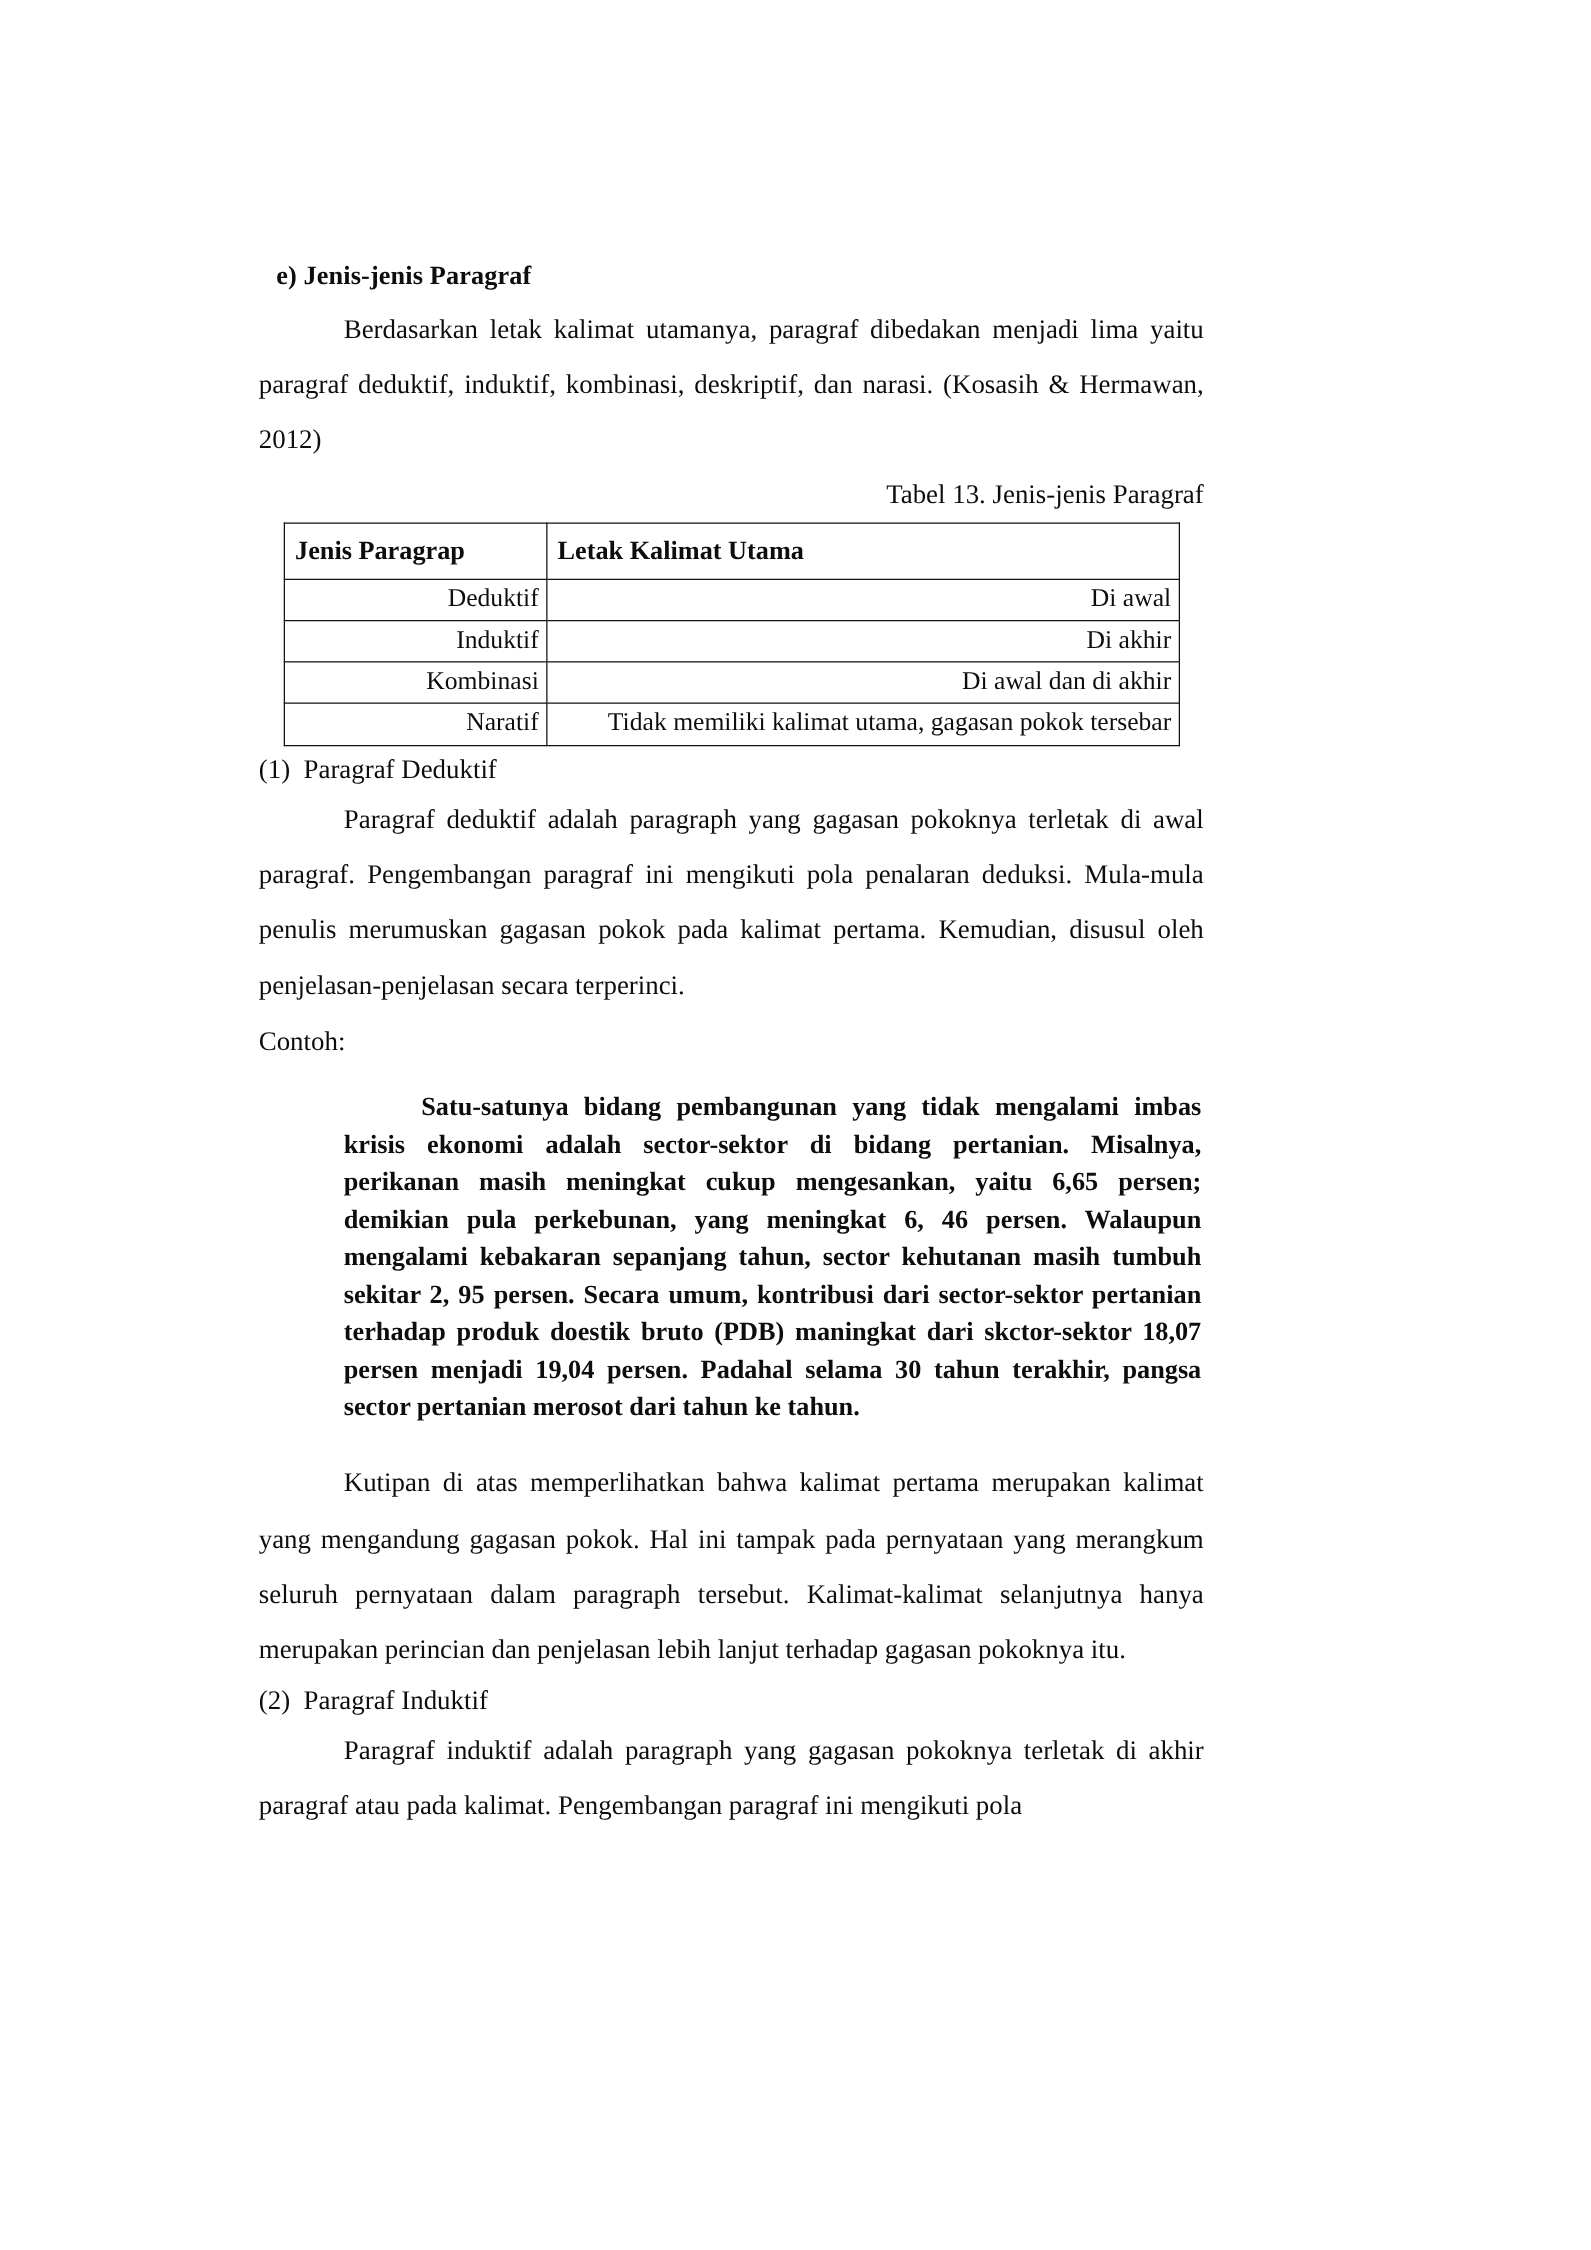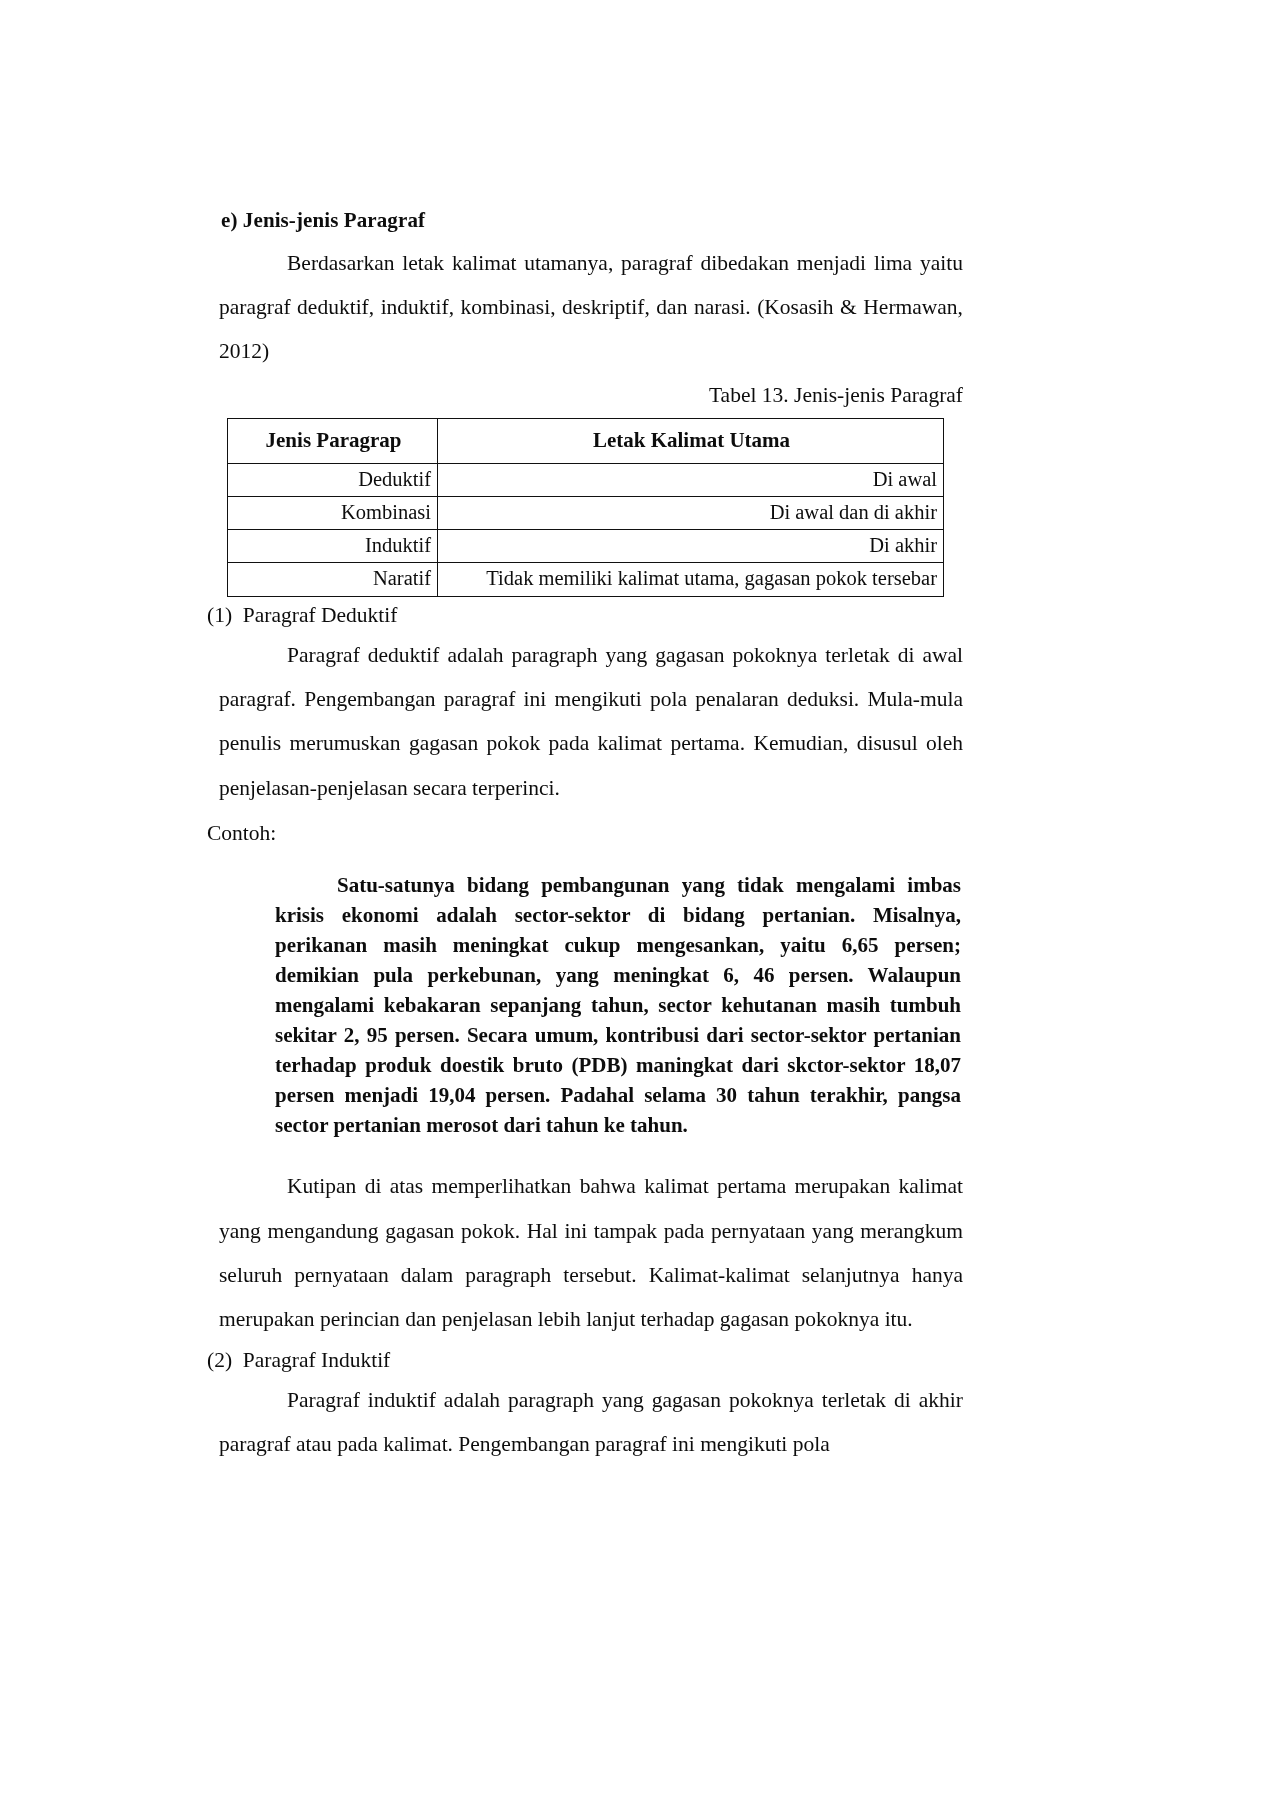--- a/index.html
+++ b/index.html
@@ -39,21 +39,20 @@
   .body-par {
     font-size: 21.5px;
     line-height: 2.06;
     text-align: justify;
     text-justify: inter-word;
     margin: 0;
     hyphens: none;
   }
   .body-par.indent {
     text-indent: 68px;
-    margin-left: 12px;
   }
 
   .list-line {
     font-size: 21.5px;
     line-height: 1.55;
     margin: 2px 0 1px 0;
     white-space: pre;
   }
 
   .plain-line {
@@ -83,21 +82,21 @@
     font-size: 20.5px;
   }
   table.doc-table th,
   table.doc-table td {
     border: 1.6px solid #111111;
     padding: 2px 6px 3px 8px;
     line-height: 1.32;
     vertical-align: middle;
   }
   table.doc-table th {
-    text-align: center;
+    text-align: left;
     font-weight: bold;
     font-size: 21px;
     padding-top: 8px;
     padding-bottom: 9px;
   }
   table.doc-table td {
     text-align: right;
     font-weight: normal;
   }
   col.c1 { width: 210px; }
@@ -144,26 +143,26 @@
             <th>Jenis Paragrap</th>
             <th>Letak Kalimat Utama</th>
           </tr>
         </thead>
         <tbody>
           <tr>
             <td>Deduktif</td>
             <td>Di awal</td>
           </tr>
           <tr>
+            <td>Induktif</td>
+            <td>Di akhir</td>
+          </tr>
+          <tr>
             <td>Kombinasi</td>
             <td>Di awal dan di akhir</td>
-          </tr>
-          <tr>
-            <td>Induktif</td>
-            <td>Di akhir</td>
           </tr>
           <tr>
             <td>Naratif</td>
             <td>Tidak memiliki kalimat utama, gagasan pokok tersebar</td>
           </tr>
         </tbody>
       </table>
     </div>
 
     <div class="list-line">(1)  Paragraf Deduktif</div>

